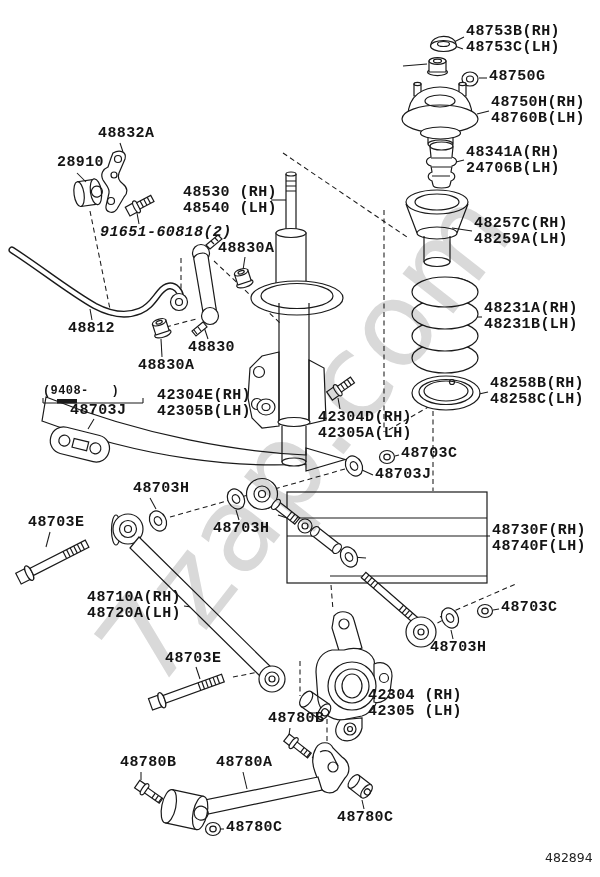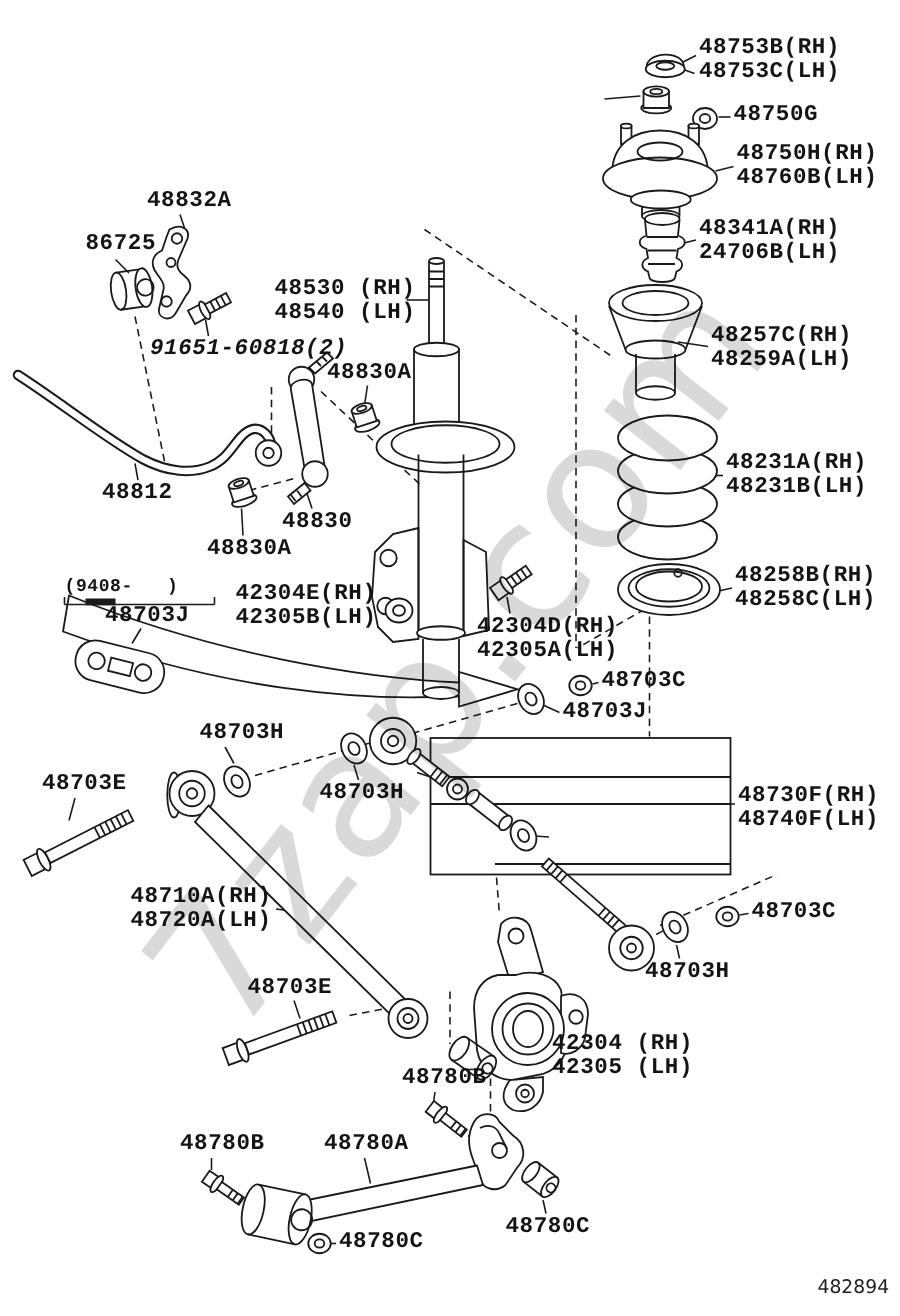--- a/index.html
+++ b/index.html
@@ -388,21 +388,21 @@
     <circle class="ln1" cx="369" cy="787" r="3"></circle>
   </g>
 </svg>
 
 <div id="label-layer">
       <div class="plabel" style="left: 466px; top: 24px;"><div class="ln">48753B(RH)</div><div class="ln">48753C(LH)</div></div>
       <div class="plabel" style="left: 489px; top: 69px;"><div class="ln">48750G</div></div>
       <div class="plabel" style="left: 491px; top: 95px;"><div class="ln">48750H(RH)</div><div class="ln">48760B(LH)</div></div>
       <div class="plabel" style="left: 466px; top: 145px;"><div class="ln">48341A(RH)</div><div class="ln">24706B(LH)</div></div>
       <div class="plabel" style="left: 98px; top: 126px;"><div class="ln">48832A</div></div>
-      <div class="plabel" style="left: 57px; top: 155px;"><div class="ln">86725</div></div>
+      <div class="plabel" style="left: 57px; top: 155px;"><div class="ln">28910</div></div>
       <div class="plabel" style="left: 183px; top: 185px;"><div class="ln">48530 (RH)</div><div class="ln">48540 (LH)</div></div>
       <div class="plabel" style="left: 100px; top: 225px; font-style: italic;"><div class="ln">91651-60818(2)</div></div>
       <div class="plabel" style="left: 218px; top: 241px;"><div class="ln">48830A</div></div>
       <div class="plabel" style="left: 68px; top: 321px;"><div class="ln">48812</div></div>
       <div class="plabel" style="left: 188px; top: 340px;"><div class="ln">48830</div></div>
       <div class="plabel" style="left: 138px; top: 358px;"><div class="ln">48830A</div></div>
       <div class="plabel small" style="left: 43px; top: 385px;"><div class="ln">(9408-   )</div></div>
       <div class="plabel" style="left: 70px; top: 403px;"><div class="ln">48703J</div></div>
       <div class="plabel" style="left: 157px; top: 388px;"><div class="ln">42304E(RH)</div><div class="ln">42305B(LH)</div></div>
       <div class="plabel" style="left: 318px; top: 410px;"><div class="ln">42304D(RH)</div><div class="ln">42305A(LH)</div></div>

